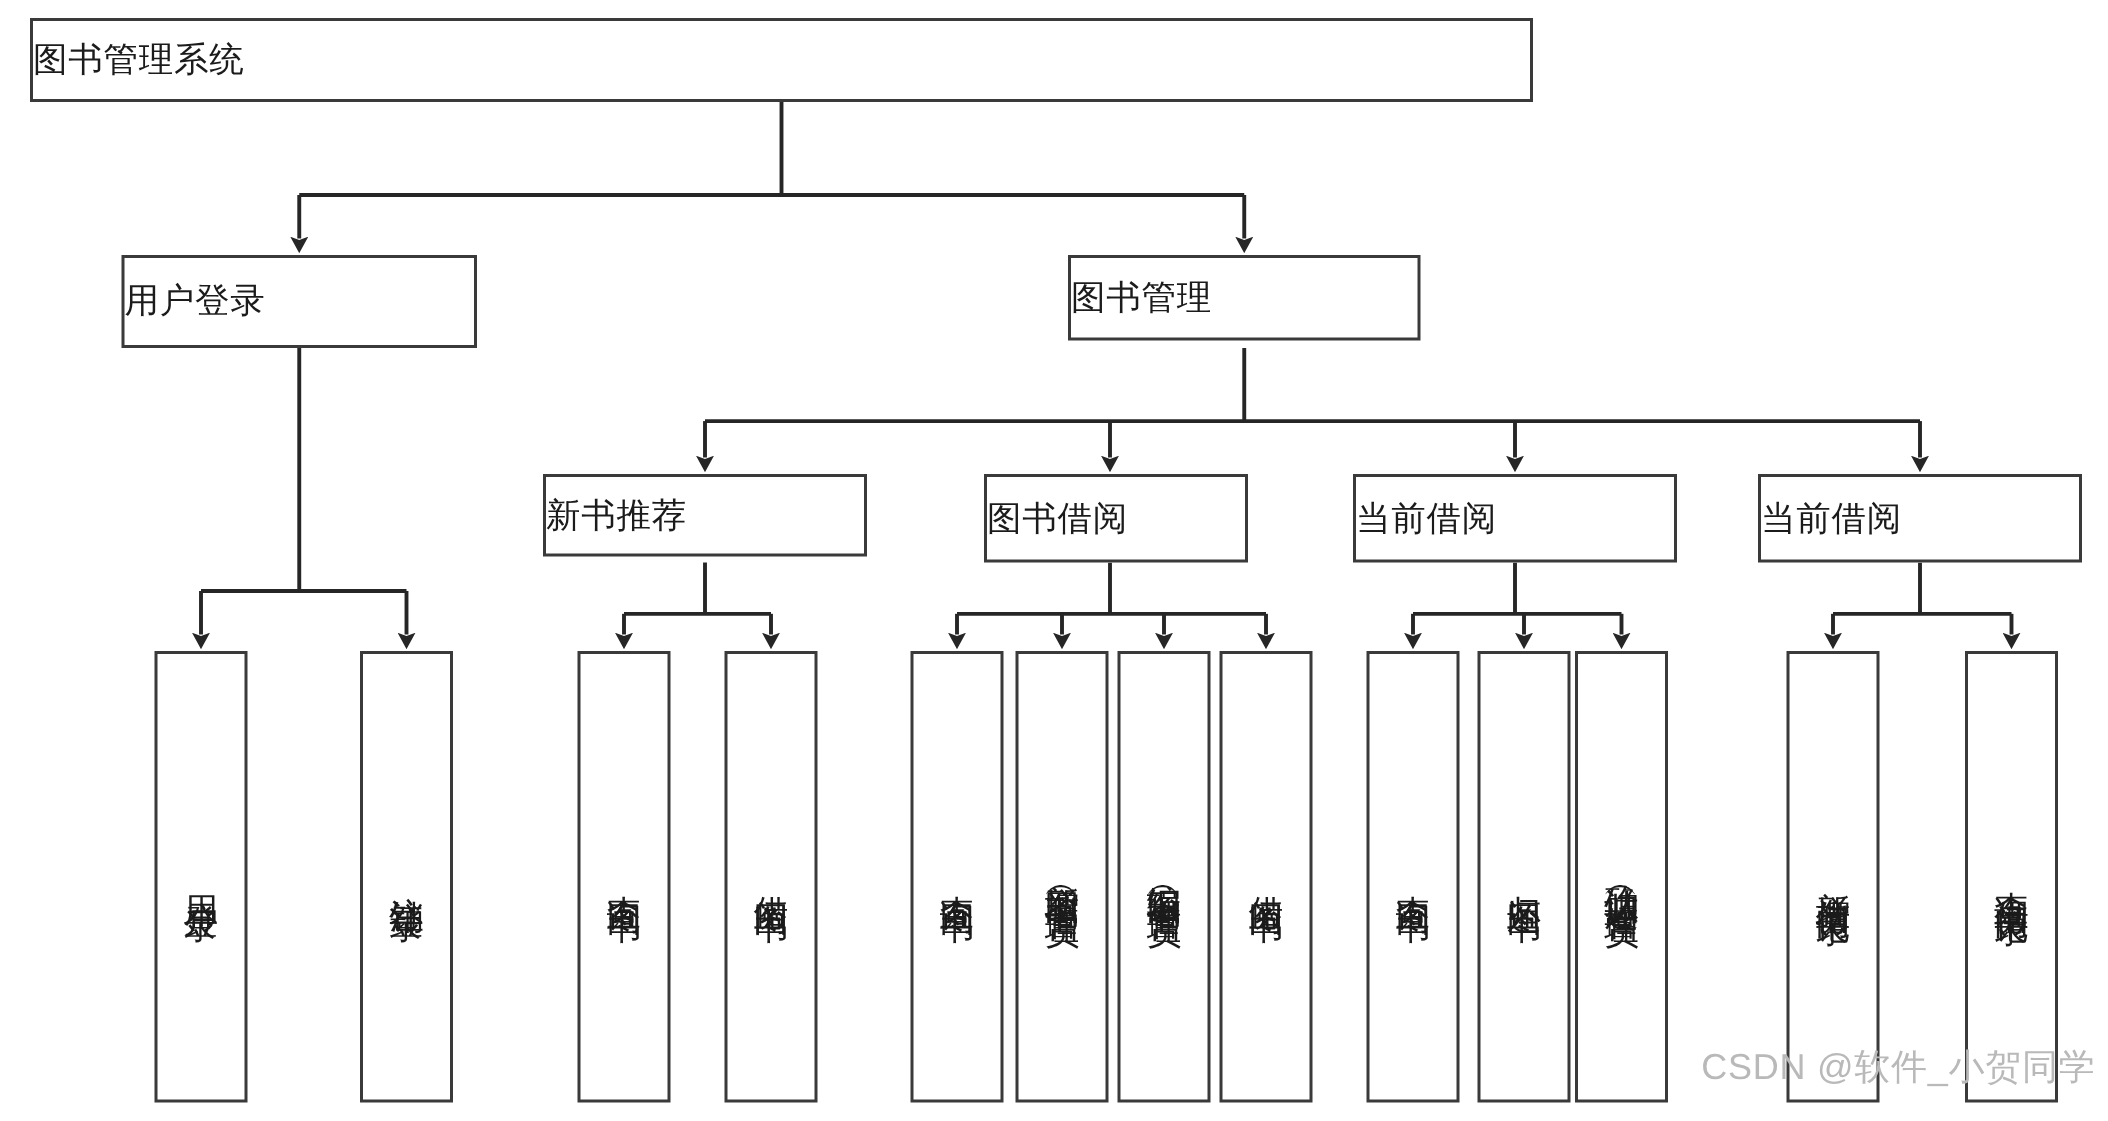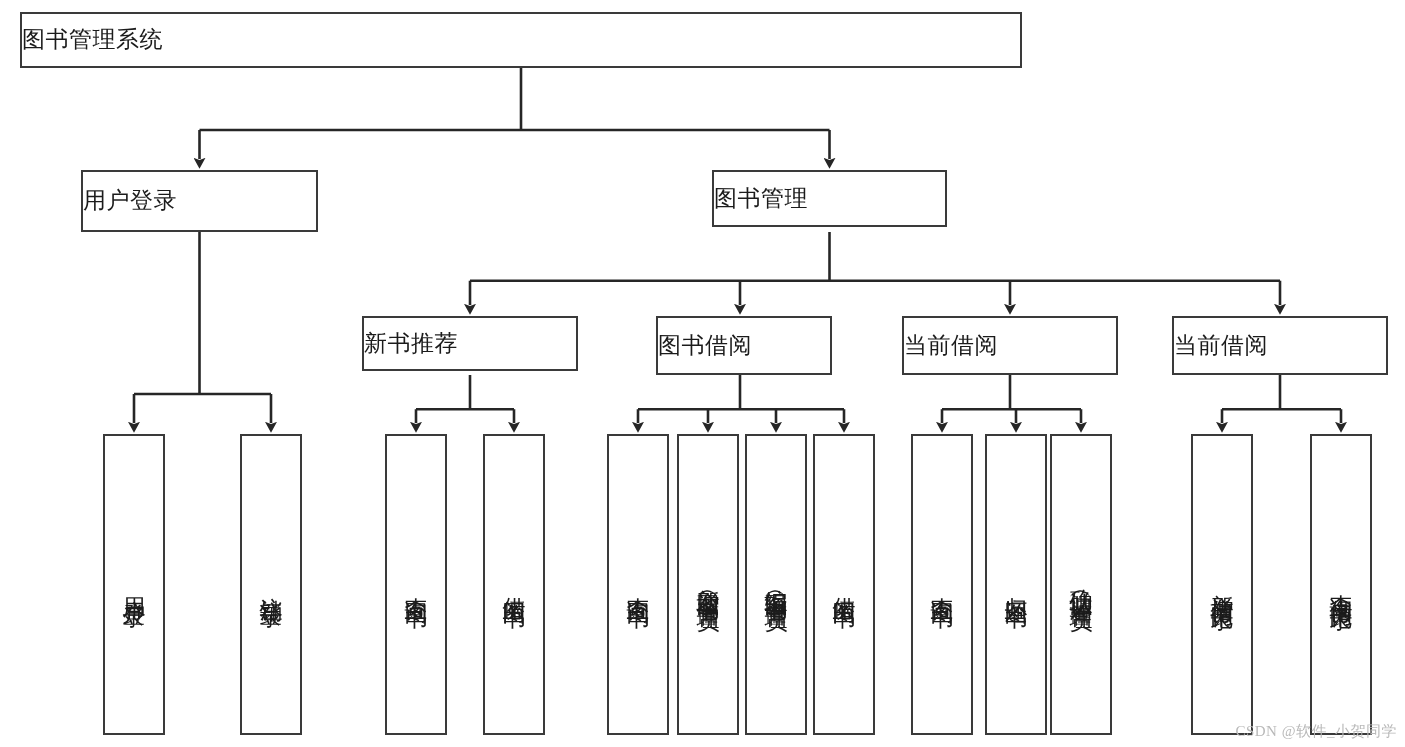--- a/index.html
+++ b/index.html
@@ -62,27 +62,27 @@
     text-orientation: upright;
     font-size: 23px;
     letter-spacing: 3px;
     line-height: 1;
     white-space: nowrap;
     max-height: 100%;
   }
   .watermark {
     position: absolute;
     right: 8px;
-    bottom: 6px;
-    font-size: 15px;
+    bottom: 20px;
+    font-size: 24px;
     color: #b9b9b9;
     letter-spacing: 0.5px;
     z-index: 6;
     white-space: nowrap;
-    font-family: Liberation Serif, serif;
+    font-family: Liberation Sans, sans-serif;
   }
 </style>
 </head>
 <body>
 
 <div id="diagram-canvas">
 
   <svg id="edge-layer" viewBox="0 0 1405 747" xmlns="http://www.w3.org/2000/svg">
     <defs>
       <marker id="arrowhead" markerWidth="11" markerHeight="12" refX="1.2" refY="6" orient="auto" markerUnits="userSpaceOnUse">

